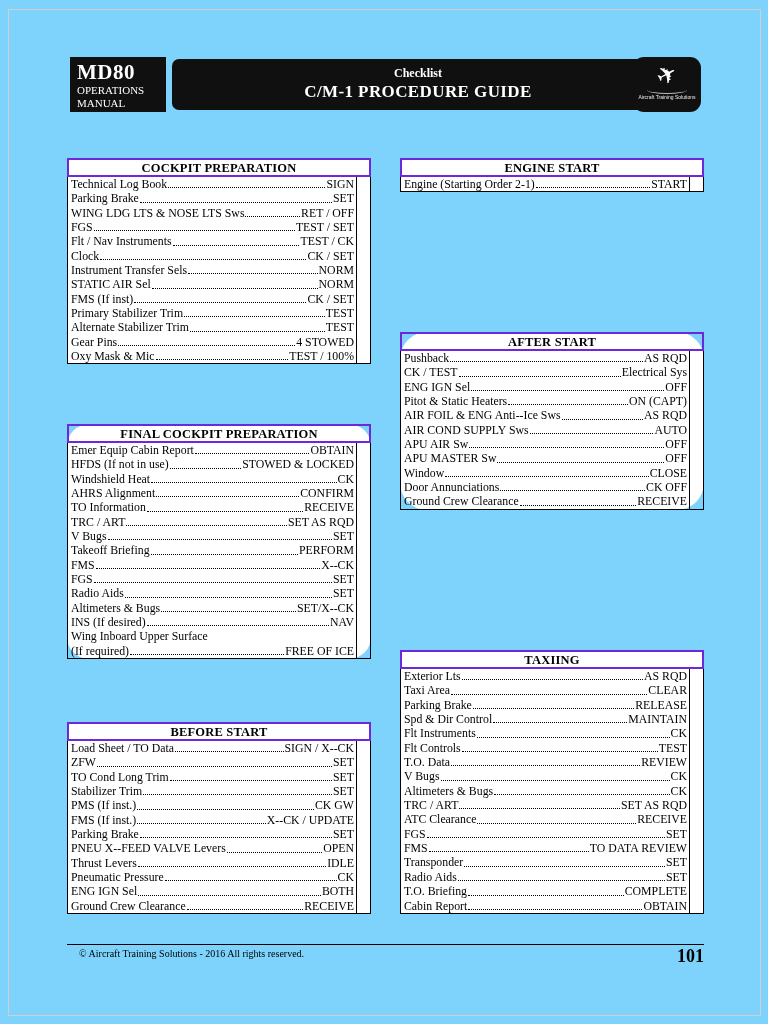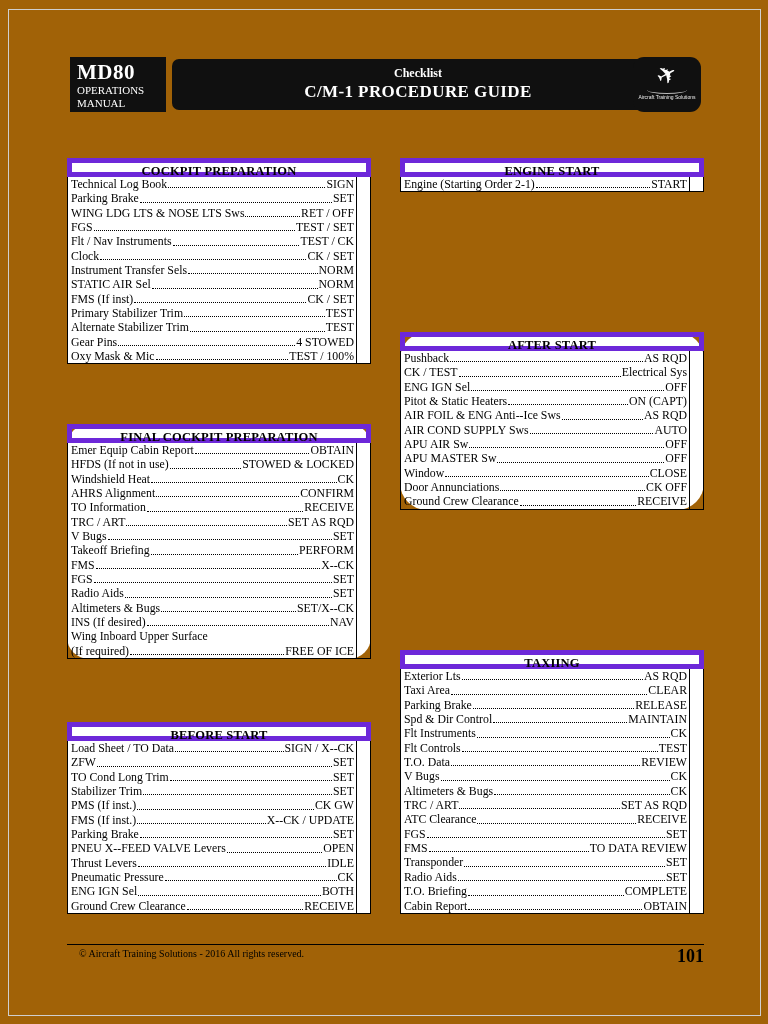--- a/index.html
+++ b/index.html
@@ -1,20 +1,20 @@
 <!DOCTYPE html>
 <html><head>
 <meta charset="utf-8">
 <style>
   html,body { margin:0; padding:0; background:#ffffff; }
   body {
     width:768px; height:1024px; position:relative; overflow:hidden;
     font-family:"Liberation Serif","DejaVu Serif",serif; color:#000;
   }
-  .page { position:absolute; inset:0; background:#a16207; }
+  .page { position:absolute; inset:0; background:#7dd3fc; }
   .page-frame { position:absolute; left:8px; top:9px; right:7px; bottom:8px;
     border:1px solid #cfcfcf; pointer-events:none; }
 
   
   .md80-box { position:absolute; left:70px; top:57px; width:96px; height:55px;
     background:#101010; color:#fff; box-sizing:border-box; padding:3px 7px; }
   .md80-code { font-size:21px; font-weight:bold; letter-spacing:.5px; line-height:24px; }
   .md80-sub  { font-size:11px; line-height:13px; }
 
   .title-box { position:absolute; left:172px; top:59px; width:492px; height:51px;
@@ -39,21 +39,21 @@
   #col-right { left:400px; }
 
   .checklist { position:absolute; left:0; right:0; background:#fff; }
   #cl-cockpit-preparation       { top:158px; }
   #cl-final-cockpit-preparation { top:424px;border-radius:22px; }
   #cl-before-start              { top:722px; }
   #cl-engine-start              { top:158px; }
   #cl-after-start               { top:332px;border-radius:27px; }
   #cl-taxiing                   { top:650px; }
 
-  .cl-title { border:5px solid #6d28d9; box-sizing:border-box; height:19px;
+  .cl-title { border:2px solid #6d28d9; box-sizing:border-box; height:19px;
     font-weight:bold; font-size:12.5px; line-height:15px; text-align:center;
     padding-top:1px; letter-spacing:.2px; }
   .cl-body  { border:1.5px solid #000; border-top:none; box-sizing:border-box; }
 
   .cl-row  { display:flex; height:14.35px; font-size:11.8px; line-height:14.2px; }
   .cl-main { flex:1; display:flex; min-width:0; white-space:nowrap;
     padding:0 2px 0 3px; overflow:hidden; }
   .cl-label { flex:none; }
   .cl-leader { flex:1; min-width:6px; border-bottom:1.3px dotted #000;
     margin:0 1px 3px 1px; }

